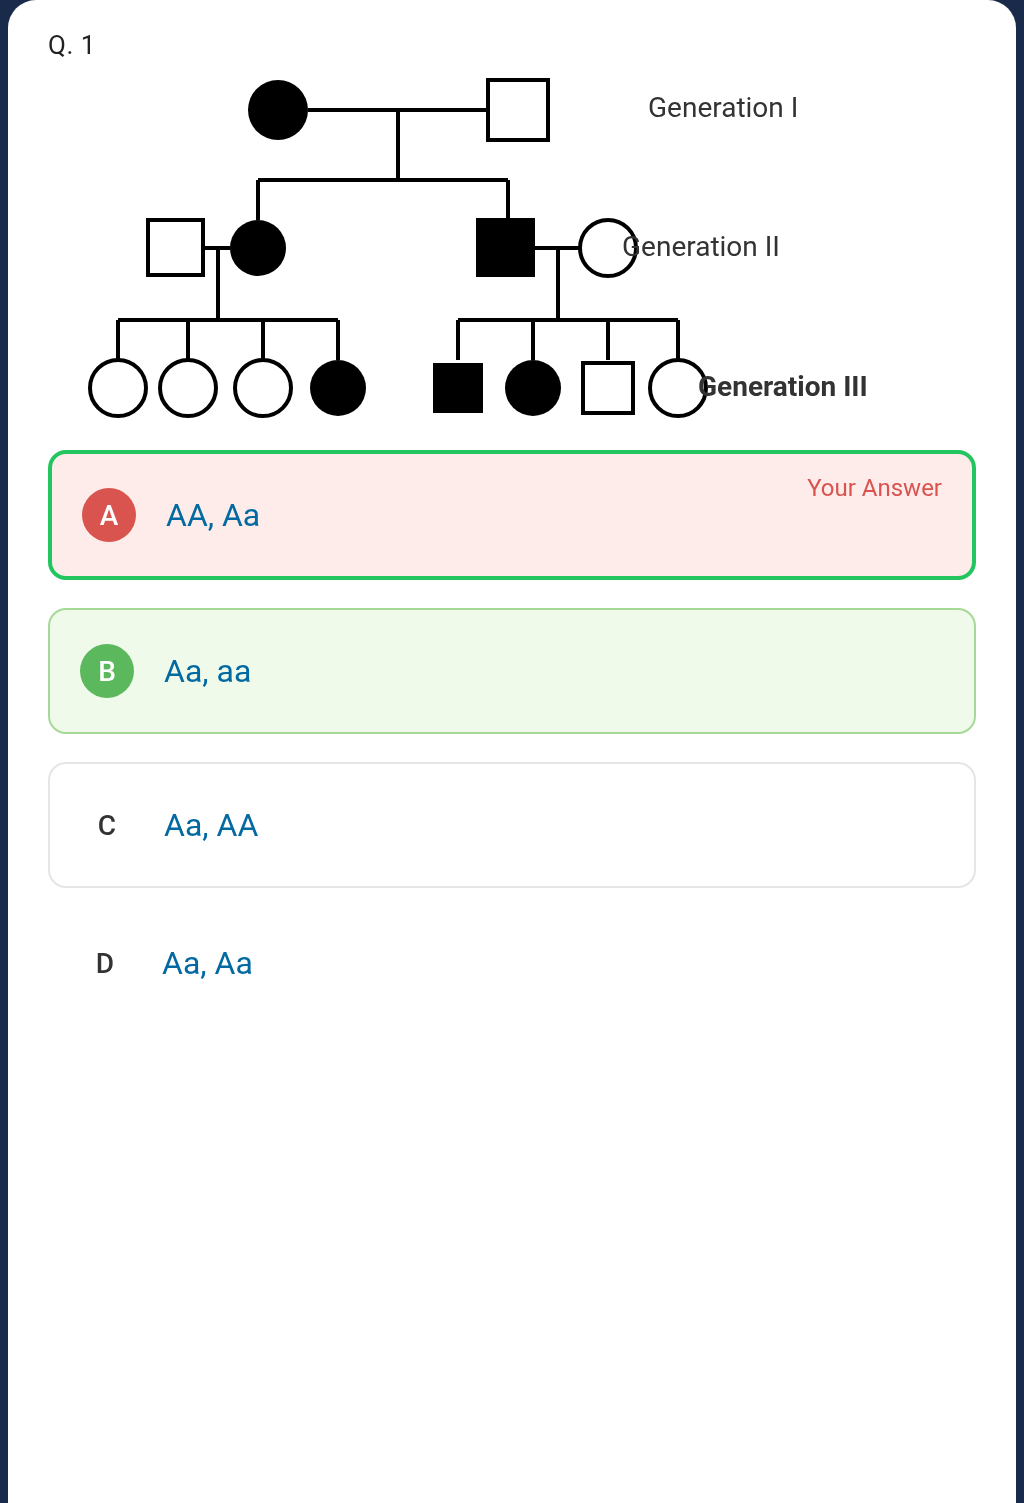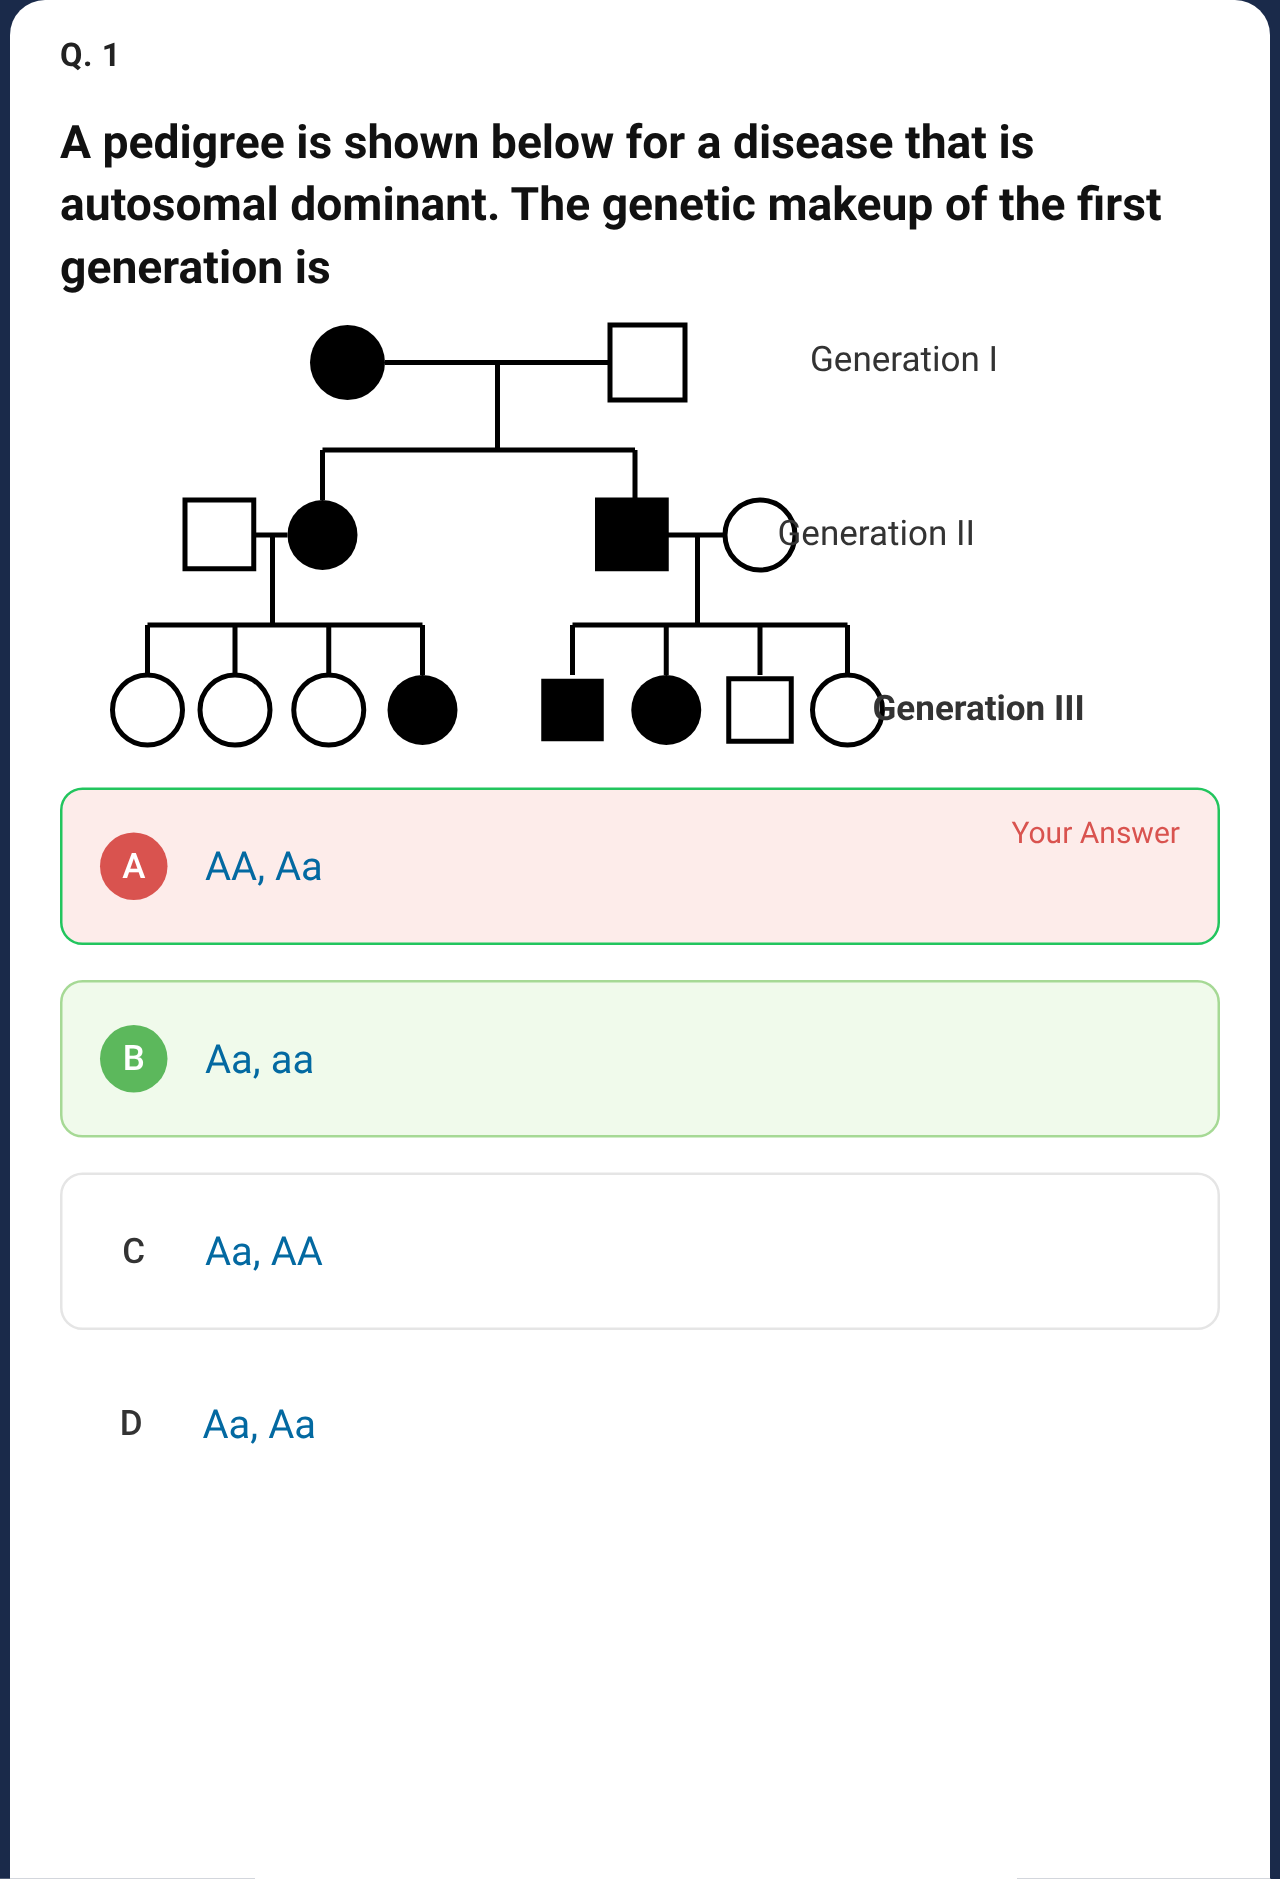--- a/index.html
+++ b/index.html
@@ -13,21 +13,21 @@
   .card {
     background: #fff;
     border-radius: 28px 28px 0 0;
     margin: 0 8px;
     padding: 30px 40px 40px 40px;
     min-height: 1503px;
     position: relative;
   }
   .qnum {
     font-size: 26px;
-    font-weight: 700;
+    font-weight: 400;
     color: #222;
     letter-spacing: 0.5px;
   }
   .question {
     font-size: 37px;
     font-weight: 700;
     color: #111;
     line-height: 1.35;
     margin-top: 30px;
   }
@@ -53,21 +53,21 @@
     border: 2px solid #e5e5e5;
     border-radius: 18px;
     padding: 34px 30px;
     margin-bottom: 28px;
     display: flex;
     align-items: center;
     position: relative;
     background: #fff;
   }
   .option.your-answer {
-    border: 2px solid #22c55e;
+    border: 4px solid #22c55e;
     background: #fdecea;
   }
   .option.correct {
     border: 2px solid #a6d995;
     background: #f0faeb;
   }
   .badge {
     top: 20px;
     right: 30px;
     position: absolute;
@@ -93,21 +93,20 @@
     font-size: 32px;
     color: #0369a1;
   }
 </style>
 </head>
 <body>
 
 <div class="card">
   <div class="qnum">Q. 1</div>
 
-  <div class="question">A pedigree is shown below for a disease that is autosomal dominant. The genetic makeup of the first generation is</div>
 
   <div class="pedigree-wrap">
     <svg width="640" height="380" viewBox="0 0 640 380">
 
       <circle cx="200" cy="40" r="30" fill="#000"></circle>
       <rect x="410" y="10" width="60" height="60" fill="#fff" stroke="#000" stroke-width="4"></rect>
       <line x1="230" y1="40" x2="410" y2="40" stroke="#000" stroke-width="4"></line>
       <line x1="320" y1="40" x2="320" y2="110" stroke="#000" stroke-width="4"></line>
 
       <line x1="180" y1="110" x2="430" y2="110" stroke="#000" stroke-width="4"></line>

